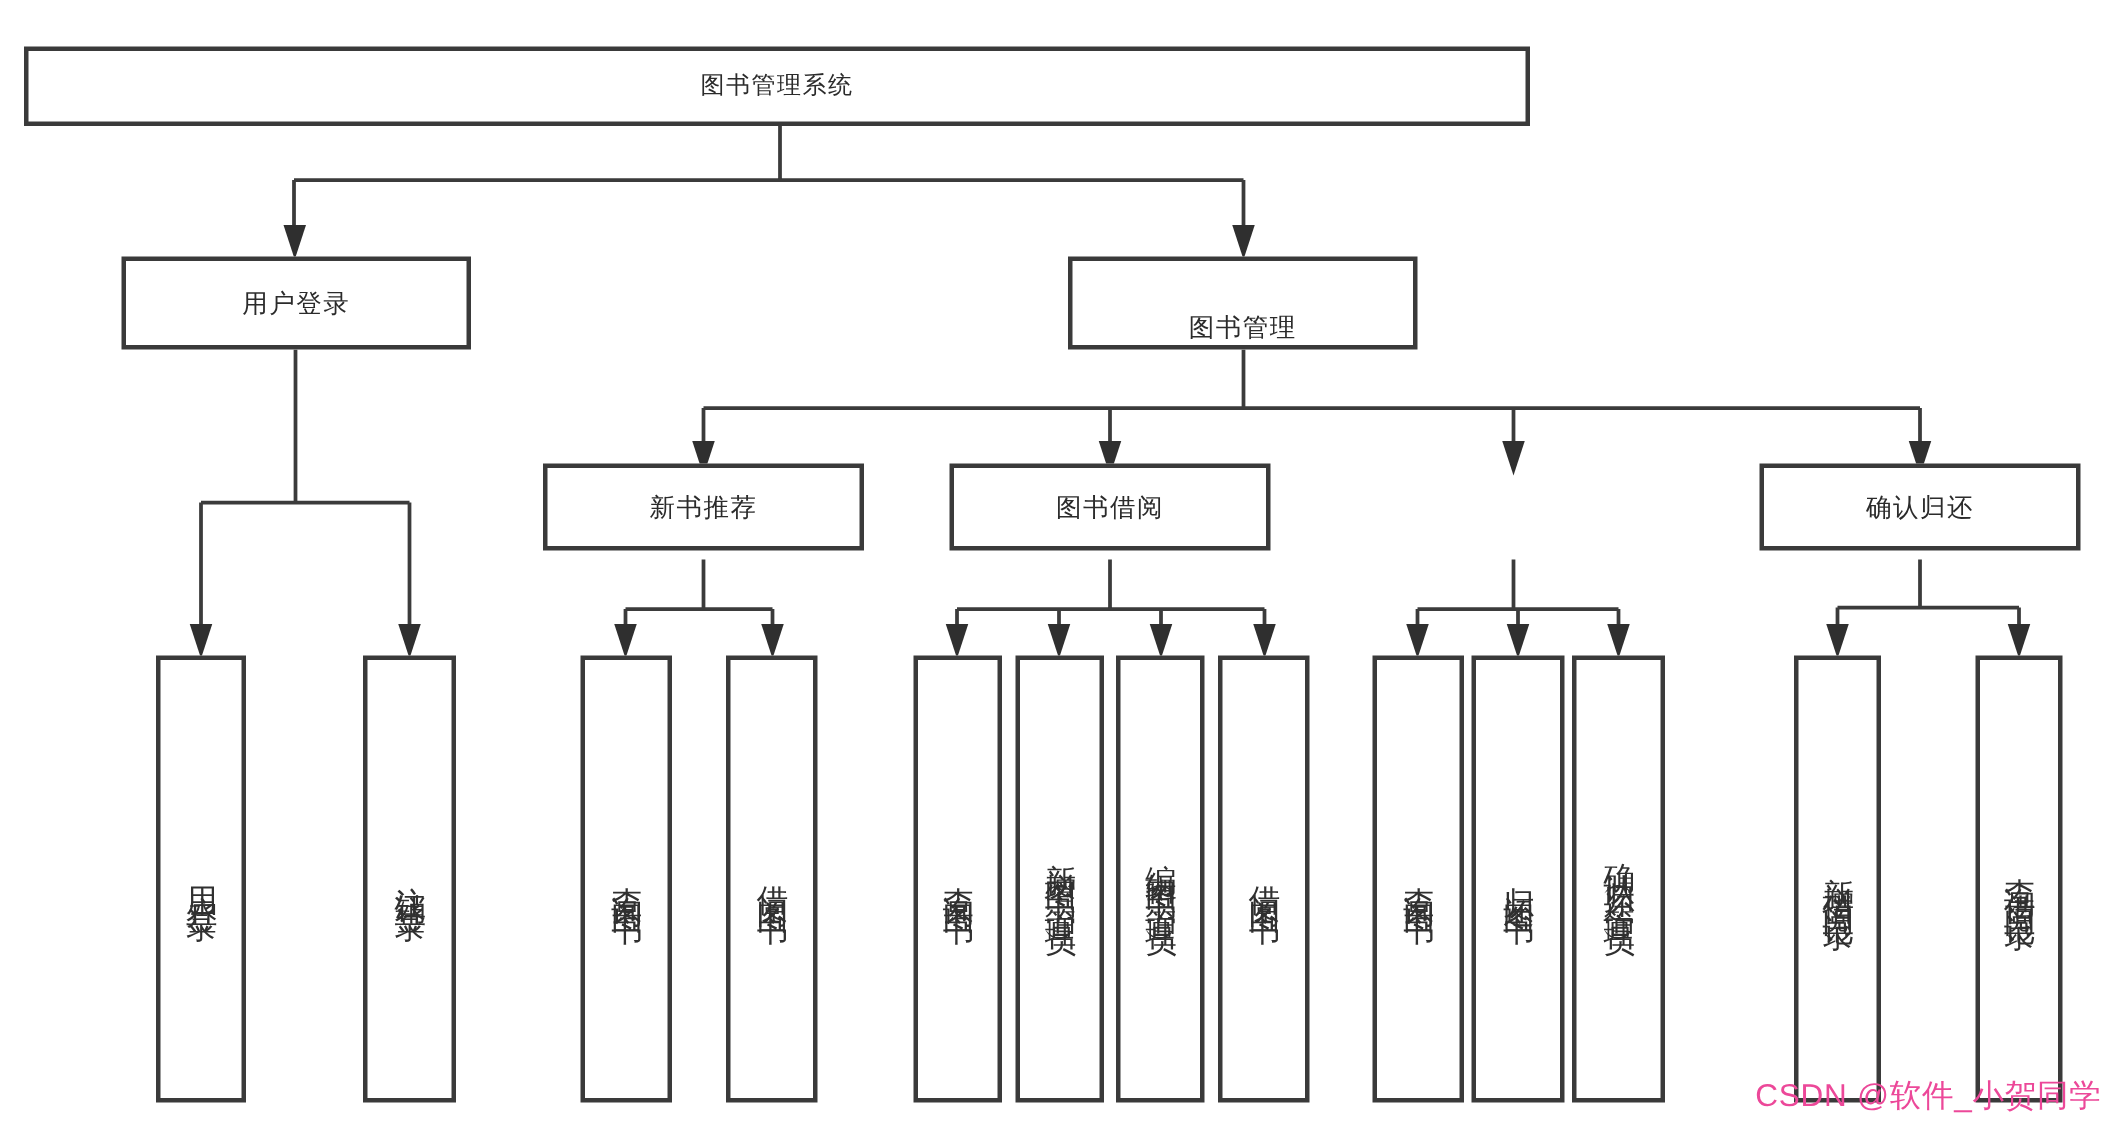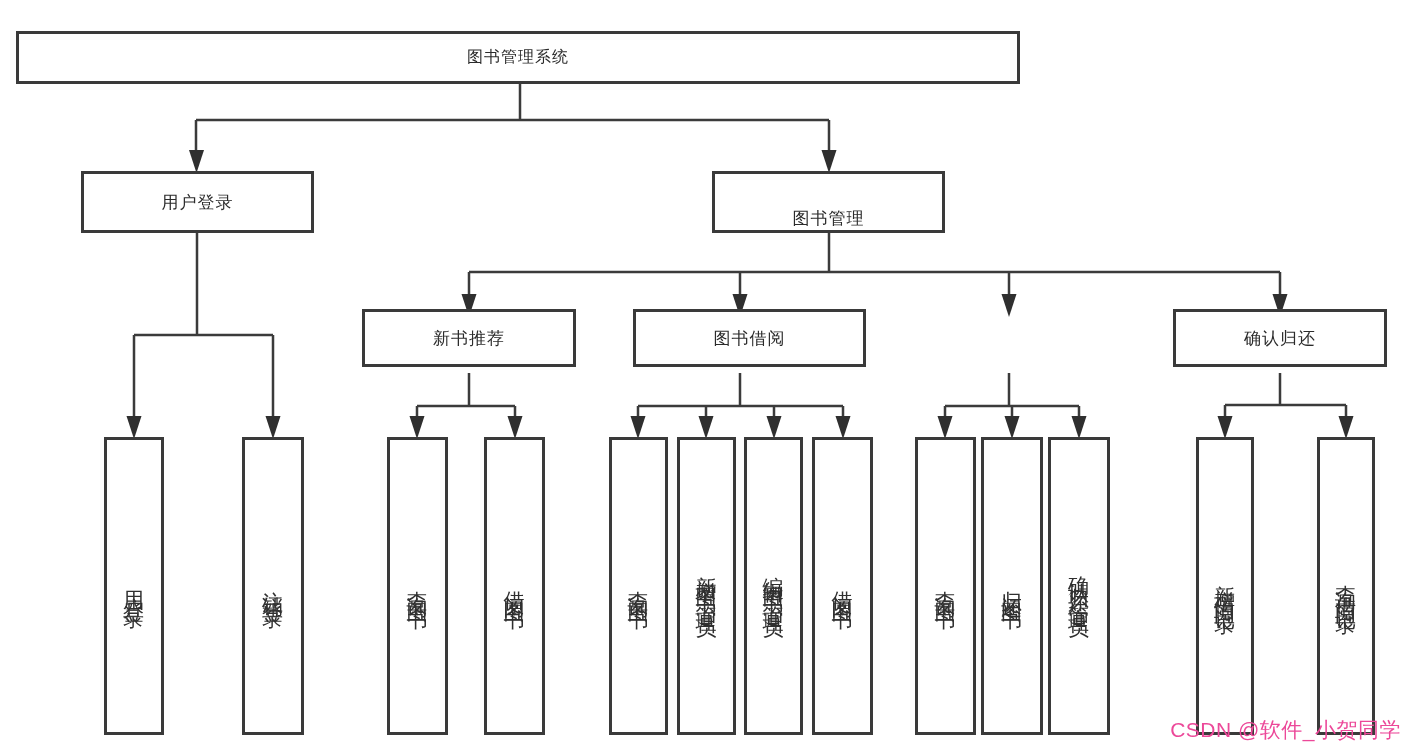--- a/index.html
+++ b/index.html
@@ -29,21 +29,21 @@
     color: #2b2b2b;
     font-size: 17px;
     letter-spacing: 1px;
   }
   .node.root  { left: 16px;  top: 15px;  width: 1004px; height: 53px; font-size: 16px; margin-top: 16px; }
   .node.l2    { top: 171px; height: 62px; }
   .node.l2.a  { left: 81px;  width: 233px; }
   .node.l2.b  { left: 712px; width: 233px; align-items: flex-end; }
   .node.l3    { top: 309px; height: 58px; }
   .node.l3.a  { left: 362px;  width: 214px; }
-  .node.l3.b  { left: 633px;  width: 233px; }
+  .node.l3.b  { left: 633px;  width: 214px; }
   .node.l3.c  { left: 902px;  width: 214px; }
   .node.l3.d  { left: 1173px; width: 214px; }
 
   .leaf {
     position: absolute;
     top: 437px; height: 298px;
     border: 3px solid #3a3a3a;
     background: #ffffff;
     display: flex; align-items: center; justify-content: center;
   }

